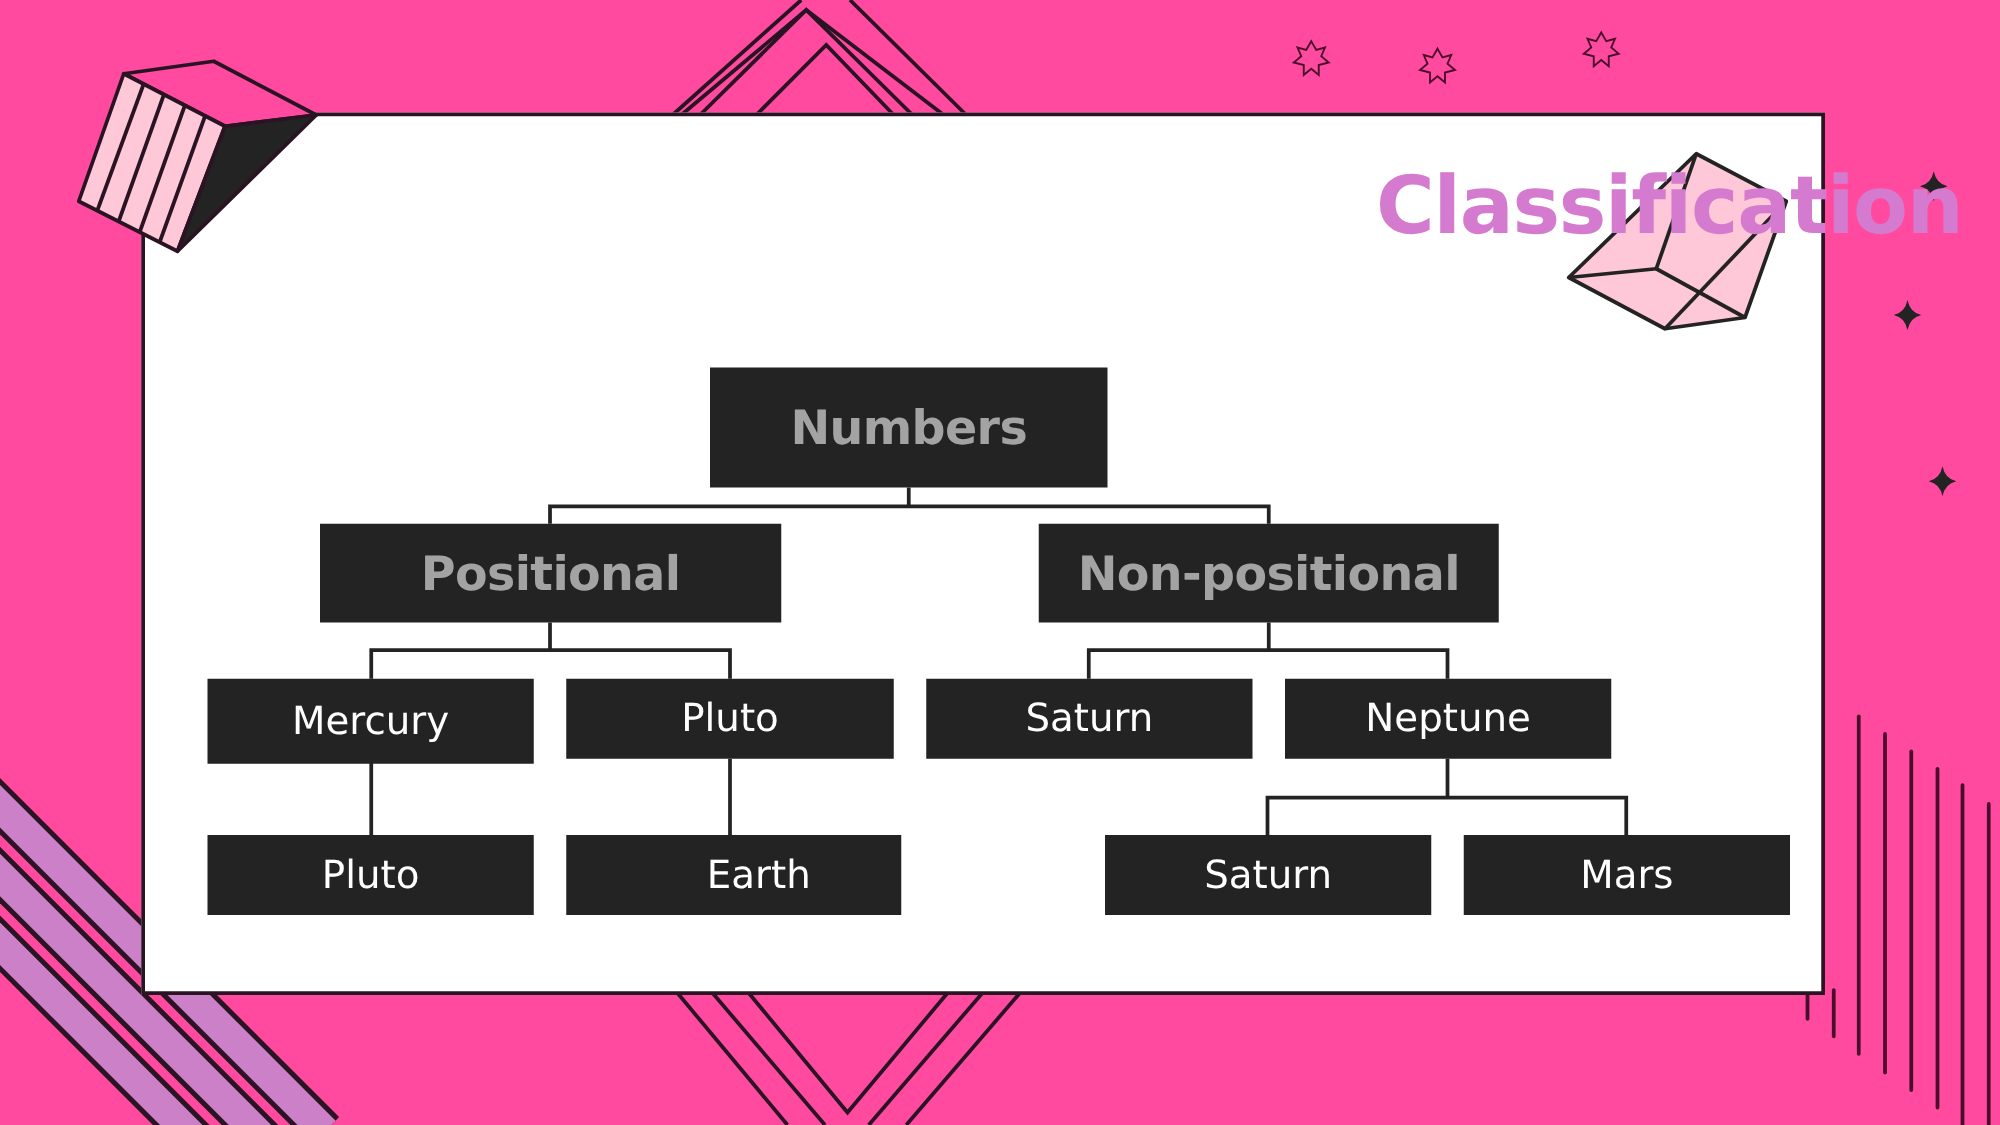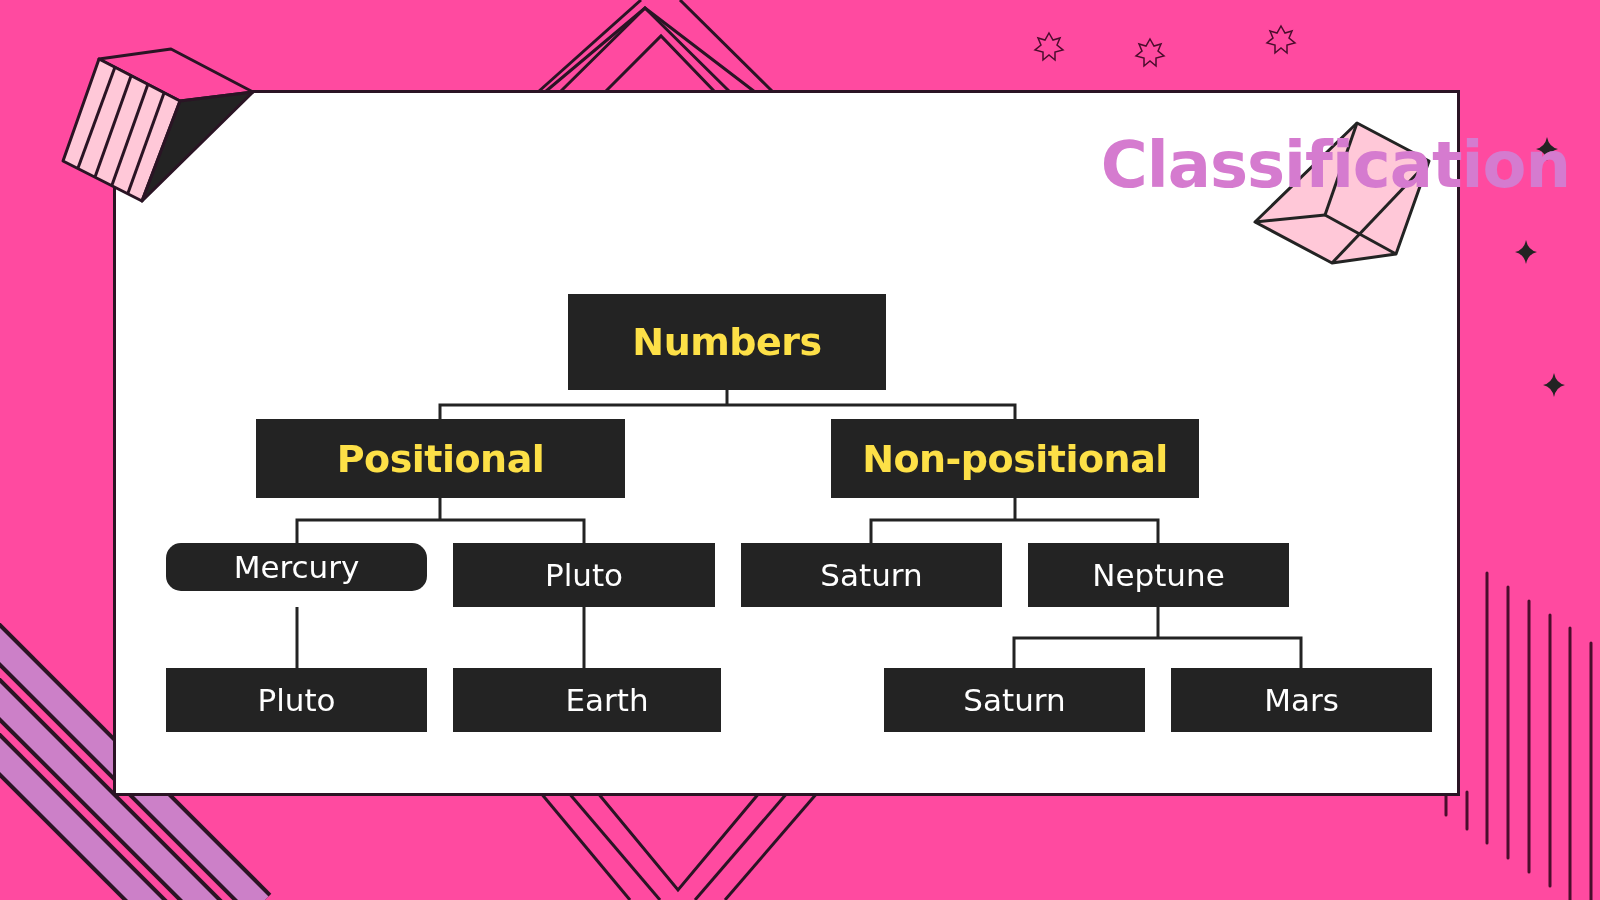--- a/index.html
+++ b/index.html
@@ -16,21 +16,21 @@
     .title {
       position: absolute; left: 0; top: 128px; width: 1570px; text-align: right;
       font-family: "DejaVu Sans", sans-serif; font-weight: bold; font-size: 64px;
       color: #d57bcf; letter-spacing: -1px; margin: 0;
     }
     .node {
       position: absolute; background: #232323; color: #ffffff;
       display: flex; align-items: center; justify-content: center;
       font-family: "DejaVu Sans", sans-serif; font-size: 31px; box-sizing: border-box;
     }
-    .node.head { color: #fde047; font-weight: bold; font-size: 38px; letter-spacing: -0.5px; }
+    .node.head { color: #a3a3a3; font-weight: bold; font-size: 38px; letter-spacing: -0.5px; }
     .connectors { position: absolute; left: 0; top: 0; pointer-events: none; }
   </style>
 </head>
 <body>
 
 <svg class="deco" width="1600" height="900" viewBox="0 0 1600 900">
 
   <g fill="none" stroke="#2a1424" stroke-width="3">
     <polyline points="545,92 645,8 755,92"></polyline>
     <polyline points="575,92 660,7 738,92" opacity="0"></polyline>
@@ -121,21 +121,21 @@
     <line x1="1158" y1="607" x2="1158" y2="638"></line>
     <polyline points="1014,668 1014,638 1301,638 1301,668"></polyline>
   </g>
 </svg>
 
 <div class="node head" style="left:568px;top:294px;width:318px;height:96px;">Numbers</div>
 
 <div class="node head" style="left:256px;top:419px;width:369px;height:79px;">Positional</div>
 <div class="node head" style="left:831px;top:419px;width:368px;height:79px;">Non-positional</div>
 
-<div class="node" style="left:166px;top:543px;width:261px;height:48px;border-radius:15px;">Mercury</div>
+<div class="node" style="left:166px;top:543px;width:261px;height:68px;">Mercury</div>
 <div class="node" style="left:453px;top:543px;width:262px;height:64px;">Pluto</div>
 <div class="node" style="left:741px;top:543px;width:261px;height:64px;">Saturn</div>
 <div class="node" style="left:1028px;top:543px;width:261px;height:64px;">Neptune</div>
 
 <div class="node" style="left:166px;top:668px;width:261px;height:64px;">Pluto</div>
 <div class="node" style="left:453px;top:668px;width:268px;height:64px;padding-left:40px;">Earth</div>
 <div class="node" style="left:884px;top:668px;width:261px;height:64px;">Saturn</div>
 <div class="node" style="left:1171px;top:668px;width:261px;height:64px;">Mars</div>
 
 </body></html>

